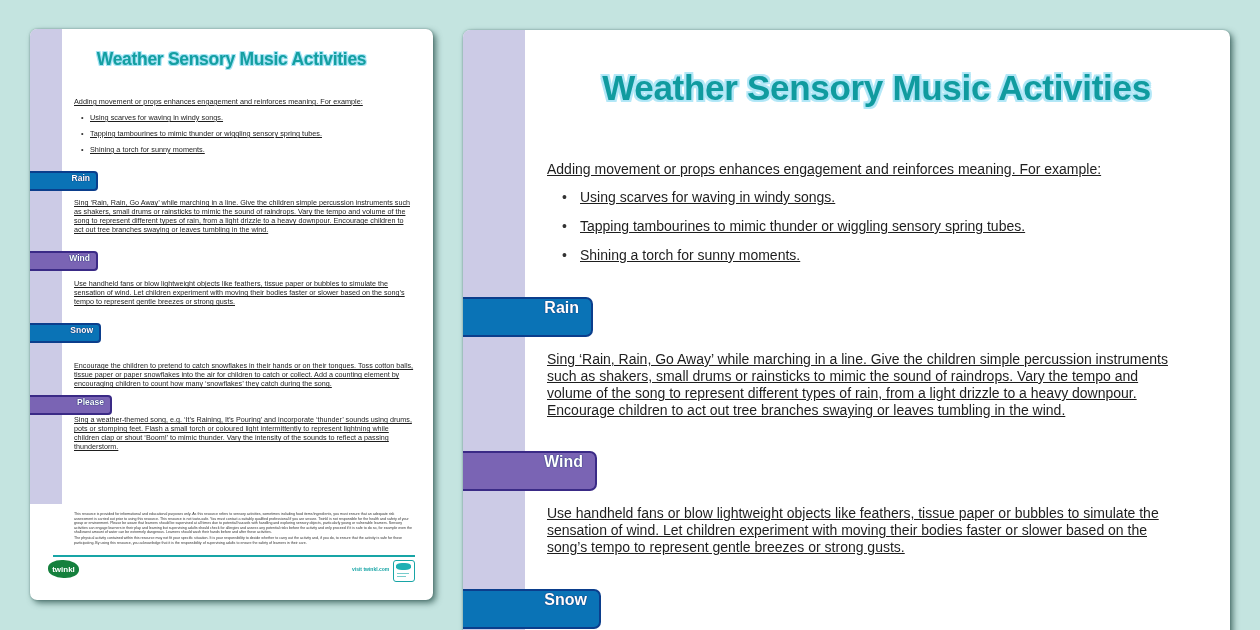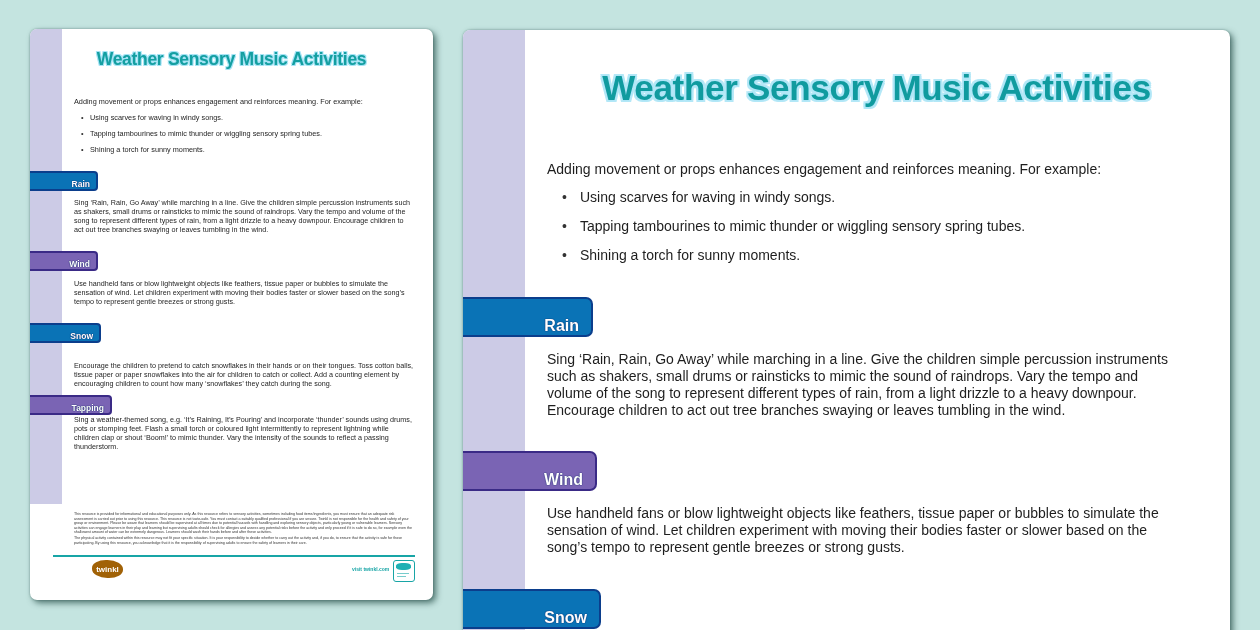--- a/index.html
+++ b/index.html
@@ -15,45 +15,45 @@
   }
   .page .stripe { position:absolute; left:0; top:0; bottom:0; background:#cccbe6; }
 
   
   .title {
     position:absolute; left:0; right:0; text-align:center;
     font-family:"Liberation Sans", sans-serif; font-weight:bold;
     color:#139ea0; letter-spacing:-0.3px;
   }
 
-  .intro, .bullet, .section-text { position:absolute; color:#1e1e1e; }
+  .intro, .bullet, .section-text { position:absolute; color:#1e1e1e;text-decoration:underline; }
   .bullet-dot { position:absolute; color:#333; }
 
   .tab {
     position:absolute; left:0; color:#fff; font-weight:bold;
-    display:flex; align-items:flex-end; justify-content:flex-end;
+    display:flex; align-items:flex-start; justify-content:flex-end;
     box-sizing:border-box;
   }
   .tab.blue { background:#0a73b6; border:2px solid #0b3e8c; border-left:none; }
   .tab.purple { background:#7a64b4; border:2px solid #3a2a86; border-left:none; }
   .tab span { text-shadow: 0 0 1px #132a6a, 0 0 1px #132a6a; }
 
   
   #left-page { left:30px; top:29px; width:403px; height:571px; }
   #left-page .stripe { width:32px; height:475px; bottom:auto; }
   #left-page .title { top:20px; font-size:17.5px; color:#149fa1;
     text-shadow: 0 0 1px #8fdaf0, 1px 1px 0 #a8e4f5, -1px -1px 0 #a8e4f5, 1px -1px 0 #a8e4f5, -1px 1px 0 #a8e4f5; }
   #left-page .intro { left:44px; top:68px; font-size:7.3px; width:340px; }
   #left-page .bullet { left:60px; font-size:7.3px; }
   #left-page .bullet-dot { left:51px; font-size:7.3px; }
   #left-page .tab { height:20px; font-size:8.5px; padding-right:6px; border-radius:0 4px 4px 0; }
   #left-page .section-text { left:44px; width:340px; font-size:7.2px; line-height:9px; }
   #left-page .disclaimer { position:absolute; left:44px; top:483px; width:340px; font-size:3.6px; line-height:4.6px; color:#333; }
   #left-page .footer-line { position:absolute; left:23px; right:18px; top:526px; height:2px; background:#18a5a6; }
-  #left-page .logo { position:absolute; left:18px; top:531px; width:31px; height:18px; border-radius:45% 50% 45% 50%; background:#a16207; color:#fff; font-size:8px; font-weight:bold; display:flex; align-items:center; justify-content:center;margin-left:44px; }
+  #left-page .logo { position:absolute; left:18px; top:531px; width:31px; height:18px; border-radius:45% 50% 45% 50%; background:#15803d; color:#fff; font-size:8px; font-weight:bold; display:flex; align-items:center; justify-content:center; }
   #left-page .visit { position:absolute; left:322px; top:537px; font-size:5px; color:#18a5a6; font-weight:bold; }
   #left-page .badge { position:absolute; left:363px; top:531px; width:20px; height:20px; border:1px solid #18a5a6; border-radius:3px; background:#fff; }
   #left-page .badge .b-inner { position:absolute; left:2px; top:2px; width:15px; height:7px; background:#1fb0b4; border-radius:40%; }
   #left-page .badge .b-line { position:absolute; left:3px; height:1px; background:#7cc; width:12px; }
 
   
   #right-page { left:463px; top:30px; width:767px; height:620px; }
   #right-page .stripe { width:62px; }
   #right-page .title { left:60px; top:38px; font-size:35px; color:#109b9f;
     text-shadow: 0 0 2px #9adcf3, 2px 2px 0 #b5e8f7, -2px -2px 0 #b5e8f7, 2px -2px 0 #b5e8f7, -2px 2px 0 #b5e8f7, 0 2px 0 #b5e8f7, 0 -2px 0 #b5e8f7, 2px 0 0 #b5e8f7, -2px 0 0 #b5e8f7; }
@@ -88,21 +88,21 @@
       <span>Wind</span>
     </div>
   <div class="section-text" style="top:250px">Use handheld fans or blow lightweight objects like feathers, tissue paper or bubbles to simulate the sensation of wind. Let children experiment with moving their bodies faster or slower based on the song’s tempo to represent gentle breezes or strong gusts.</div>
 
   <div class="tab blue" style="top:294px;width:71px">
       <span>Snow</span>
     </div>
   <div class="section-text" style="top:332px">Encourage the children to pretend to catch snowflakes in their hands or on their tongues. Toss cotton balls, tissue paper or paper snowflakes into the air for children to catch or collect. Add a counting element by encouraging children to count how many ‘snowflakes’ they catch during the song.</div>
 
   <div class="tab purple" style="top:366px;width:82px">
-      <span>Tapping</span>
+      <span>Please</span>
     </div>
   <div class="section-text" style="top:386px">Sing a weather-themed song, e.g. ‘It’s Raining, It’s Pouring’ and incorporate ‘thunder’ sounds using drums, pots or stomping feet. Flash a small torch or coloured light intermittently to represent lightning while children clap or shout ‘Boom!’ to mimic thunder. Vary the intensity of the sounds to reflect a passing thunderstorm.</div>
 
   <div class="disclaimer">
     <div>This resource is provided for informational and educational purposes only. As this resource refers to sensory activities, sometimes including food items/ingredients, you must ensure that an adequate risk assessment is carried out prior to using this resource. This resource is not taste-safe. You must contact a suitably qualified professional if you are unsure. Twinkl is not responsible for the health and safety of your group or environment. Please be aware that learners should be supervised at all times due to potential hazards with handling and exploring sensory objects, particularly young or vulnerable learners. Sensory activities can engage learners in their play and learning but supervising adults should check for allergies and assess any potential risks before the activity and only proceed if it is safe to do so, for example even the shallowest amount of water can be extremely dangerous. Learners should wash their hands before and after these activities.</div>
     <div style="margin-top:1px">The physical activity contained within this resource may not fit your specific situation. It is your responsibility to decide whether to carry out the activity and, if you do, to ensure that the activity is safe for those participating. By using this resource, you acknowledge that it is the responsibility of supervising adults to ensure the safety of learners in their care.</div>
   </div>
 
   <div class="footer-line"></div>
   <div class="logo">

